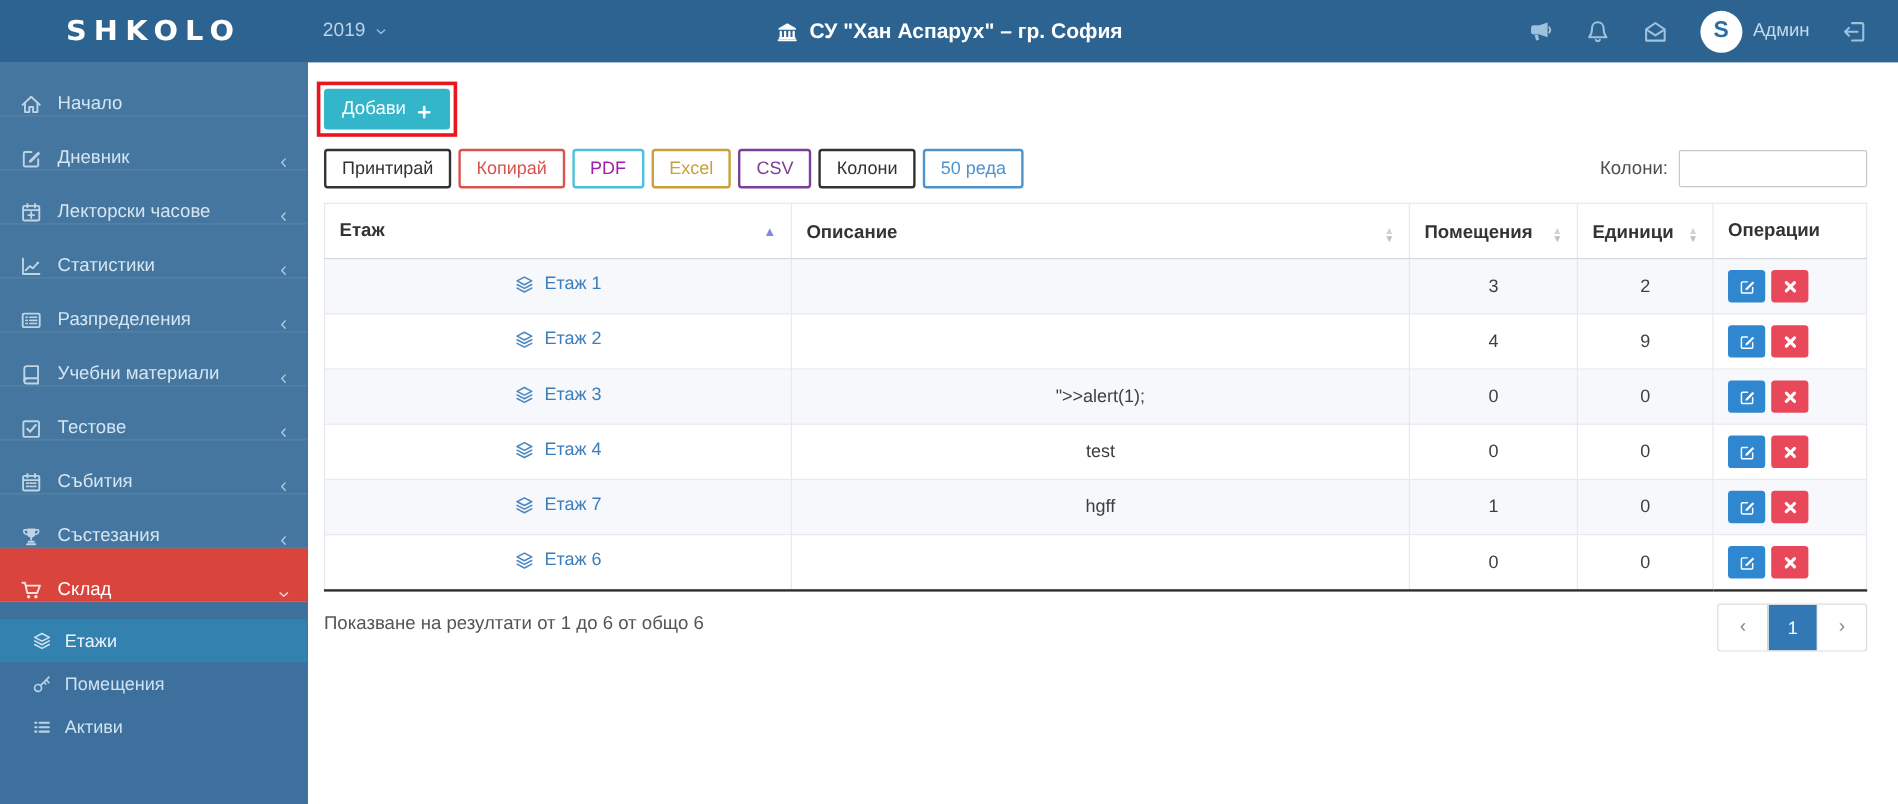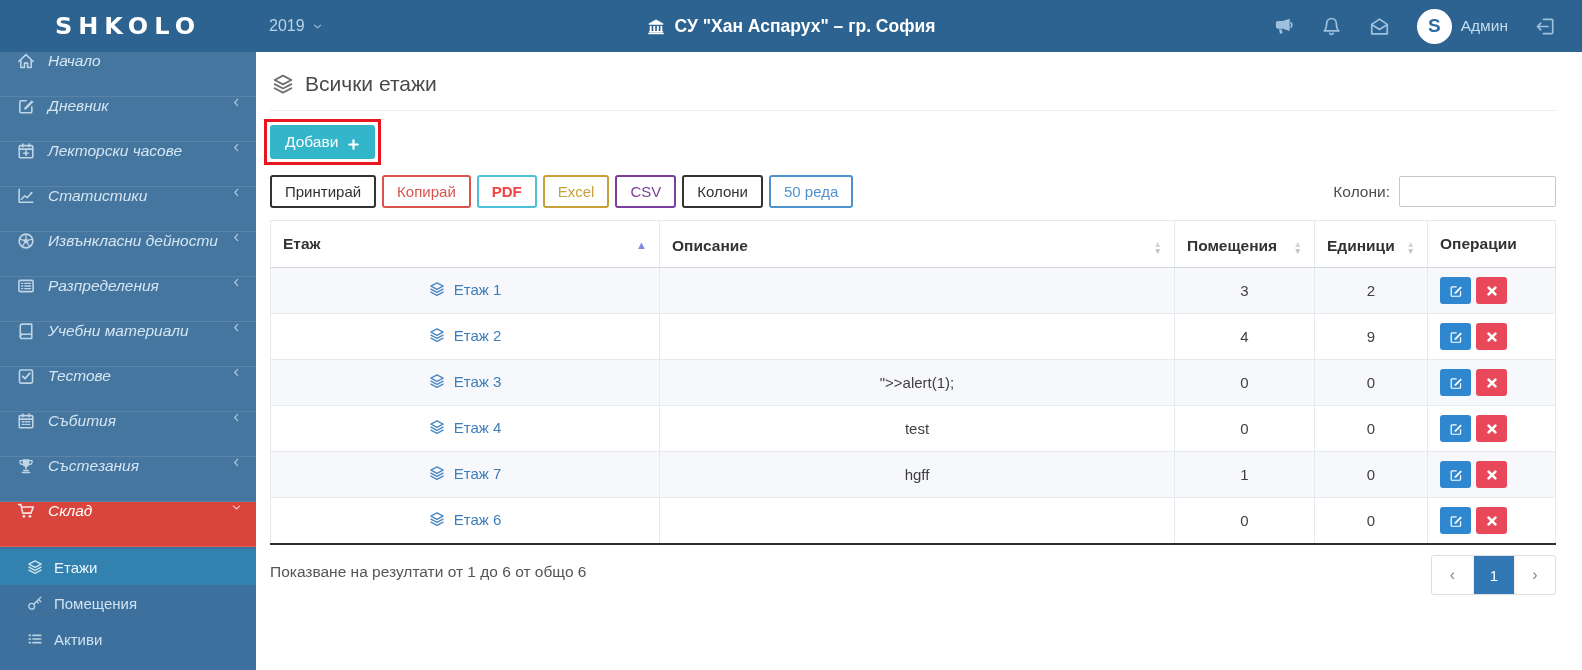--- a/index.html
+++ b/index.html
@@ -16,25 +16,25 @@
   .school-icon { width: 19px; height: 19px; display: inline-flex; }
   .top-right { margin-left: auto; display: flex; align-items: center; gap: 27px; padding-right: 26px; }
   .top-ic { width: 21px; height: 21px; display: inline-flex; color: #9ec1dd; cursor: pointer; }
   .user-chip { display: flex; align-items: center; gap: 9px; cursor: pointer; }
   .avatar { width: 35px; height: 35px; border-radius: 50%; background: #fff; color: #2e6da4; font-weight: bold; font-size: 19px; display: flex; align-items: center; justify-content: center; }
   .user-name { color: #c6dcee; font-size: 15.5px; }
 
   
   .sidebar { position: fixed; left: 0; top: 52px; bottom: 0; width: 256px; background: var(--c-sidebar, #44769f); display: flex; flex-direction: column; }
   .side-menu { display: flex; flex-direction: column; }
-  .side-item { flex: 0 0 45px; display: flex; align-items: flex-start; padding: 0 14px 0 17px; color: #d5e5f2; font-size: 15.5px; border-bottom: 1px solid rgba(255,255,255,.1); cursor: pointer; font-style: italic; }
+  .side-item { flex: 0 0 45px; display: flex; align-items: flex-end; padding: 0 14px 0 17px; color: #d5e5f2; font-size: 15.5px; border-bottom: 1px solid rgba(255,255,255,.1); cursor: pointer; }
   .side-icon { width: 18px; height: 18px; margin-right: 13px; display: inline-flex; opacity: .85; }
   .side-chevron { margin-left: auto; width: 11px; height: 11px; display: inline-flex; opacity: .75; }
   .side-item.active { background: var(--c-red, #d9453c); color: #fff; border-bottom-color: rgba(255,255,255,.15); }
-  .submenu { flex: 1; background: var(--c-submenu, #3d709c); padding-top: 2px; }
+  .submenu { flex: 1; background: var(--c-submenu, #3d709c); padding-top: 14px; }
   .sub-item { height: 36px; display: flex; align-items: center; padding: 0 14px 0 27px; color: #cfe2f1; font-size: 15px; cursor: pointer; }
   .sub-icon { width: 16px; height: 16px; margin-right: 11px; display: inline-flex; opacity: .85; }
   .sub-item.active { background: var(--c-subactive, #3381af); color: #eaf5fc; }
 
   
   .main { margin-left: 256px; padding: 8px 26px 0 14px; background: #fff; }
   .page-title { display: flex; align-items: center; gap: 11px; font-size: 21px; color: #4a4a4a; padding: 12px 2px 14px; border-bottom: 1px solid #ededed; }
   .title-icon { width: 22px; height: 22px; color: #6e6e6e; display: inline-flex; }
 
   .add-wrap { display: inline-block; border: 3px solid var(--c-annot, #e9161f); padding: 3px; margin: 8px 0 4px -6px; }
@@ -184,35 +184,20 @@
     <span class="side-label">Статистики</span>
     <span class="side-chevron">
           <svg viewBox="0 0 16 16" fill="none" stroke="currentColor" stroke-width="1.4" stroke-linecap="round" stroke-linejoin="round" width="100%" height="100%">
             <path d="M9.7 3.5 L5.5 8 L9.7 12.5" stroke-width="1.7"></path>
           </svg>
         </span>
   </div>
       <div class="side-item">
     <span class="side-icon">
           <svg viewBox="0 0 16 16" fill="none" stroke="currentColor" stroke-width="1.4" stroke-linecap="round" stroke-linejoin="round" width="100%" height="100%">
-            <circle cx="8" cy="8" r="6.1"></circle>
-            <path d="M8 5.5 L10.4 7.3 L9.5 10.1 H6.5 L5.6 7.3 Z" fill="currentColor" stroke="none"></path>
-            <path d="M8 2.1 V5.5 M10.4 7.3 L13.6 6.3 M9.5 10.1 L11.3 12.8 M6.5 10.1 L4.7 12.8 M5.6 7.3 L2.4 6.3" stroke-width="1.1"></path>
-          </svg>
-        </span>
-    <span class="side-label">Извънкласни дейности</span>
-    <span class="side-chevron">
-          <svg viewBox="0 0 16 16" fill="none" stroke="currentColor" stroke-width="1.4" stroke-linecap="round" stroke-linejoin="round" width="100%" height="100%">
-            <path d="M9.7 3.5 L5.5 8 L9.7 12.5" stroke-width="1.7"></path>
-          </svg>
-        </span>
-  </div>
-      <div class="side-item">
-    <span class="side-icon">
-          <svg viewBox="0 0 16 16" fill="none" stroke="currentColor" stroke-width="1.4" stroke-linecap="round" stroke-linejoin="round" width="100%" height="100%">
             <rect x="1.7" y="3" width="12.6" height="10" rx="1"></rect>
             <path d="M4.1 5.7 H5.1 M6.9 5.7 H12.1 M4.1 8 H5.1 M6.9 8 H12.1 M4.1 10.3 H5.1 M6.9 10.3 H12.1" stroke-width="1.2"></path>
           </svg>
         </span>
     <span class="side-label">Разпределения</span>
     <span class="side-chevron">
           <svg viewBox="0 0 16 16" fill="none" stroke="currentColor" stroke-width="1.4" stroke-linecap="round" stroke-linejoin="round" width="100%" height="100%">
             <path d="M9.7 3.5 L5.5 8 L9.7 12.5" stroke-width="1.7"></path>
           </svg>
         </span>
@@ -316,47 +301,37 @@
           <svg viewBox="0 0 16 16" fill="none" stroke="currentColor" stroke-width="1.4" stroke-linecap="round" stroke-linejoin="round" width="100%" height="100%">
             <path d="M2.3 4.3 H3.4 M6 4.3 H13.7 M2.3 8 H3.4 M6 8 H13.7 M2.3 11.7 H3.4 M6 11.7 H13.7" stroke-width="1.7"></path>
           </svg>
         </span>
     <span class="sub-label">Активи</span>
   </div>
     </div>
 </div>
 
 <div class="main">
-  <div class="page-title">
-    <span class="title-icon">
-        <svg viewBox="0 0 16 16" fill="none" stroke="currentColor" stroke-width="1.3" stroke-linecap="round" stroke-linejoin="round" width="100%" height="100%">
-          <path d="M8 1.9 L14.1 5.1 L8 8.3 L1.9 5.1 Z"></path>
-          <path d="M1.9 8.1 L8 11.3 L14.1 8.1"></path>
-          <path d="M1.9 11.1 L8 14.3 L14.1 11.1"></path>
-        </svg>
-      </span>
-    <span>Всички етажи</span>
-  </div>
 
   <div class="add-wrap">
     <button class="add-btn">
       <span>Добави</span>
       <span class="plus-ic">
           <svg viewBox="0 0 16 16" fill="none" stroke="currentColor" stroke-width="1.4" stroke-linecap="round" stroke-linejoin="round" width="100%" height="100%">
             <path d="M8 2.8 V13.2 M2.8 8 H13.2" stroke-width="2.7"></path>
           </svg>
         </span>
     </button>
   </div>
 
   <div class="controls-row">
     <div class="export-group">
         <button class="export-btn" style="color: rgb(50, 50, 50); border-color: rgb(50, 50, 50);">Принтирай</button>
         <button class="export-btn" style="color: rgb(217, 83, 79); border-color: rgb(217, 83, 79);">Копирай</button>
-        <button class="export-btn" style="color: #ef4444; border-color: rgb(78, 193, 218); font-weight: bold;">PDF</button>
+        <button class="export-btn" style="color: #a21caf; border-color: rgb(78, 193, 218);">PDF</button>
         <button class="export-btn" style="color: rgb(201, 161, 59); border-color: rgb(201, 161, 59);">Excel</button>
         <button class="export-btn" style="color: rgb(123, 63, 155); border-color: rgb(123, 63, 155);">CSV</button>
         <button class="export-btn" style="color: rgb(50, 50, 50); border-color: rgb(50, 50, 50);">Колони</button>
         <button class="export-btn" style="color: rgb(79, 147, 206); border-color: rgb(79, 147, 206);">50 реда</button>
       </div>
     <div class="search-area">
       <span class="search-label">Колони:</span>
       <input type="text" class="search-input" value="" style="">
     </div>
   </div>

